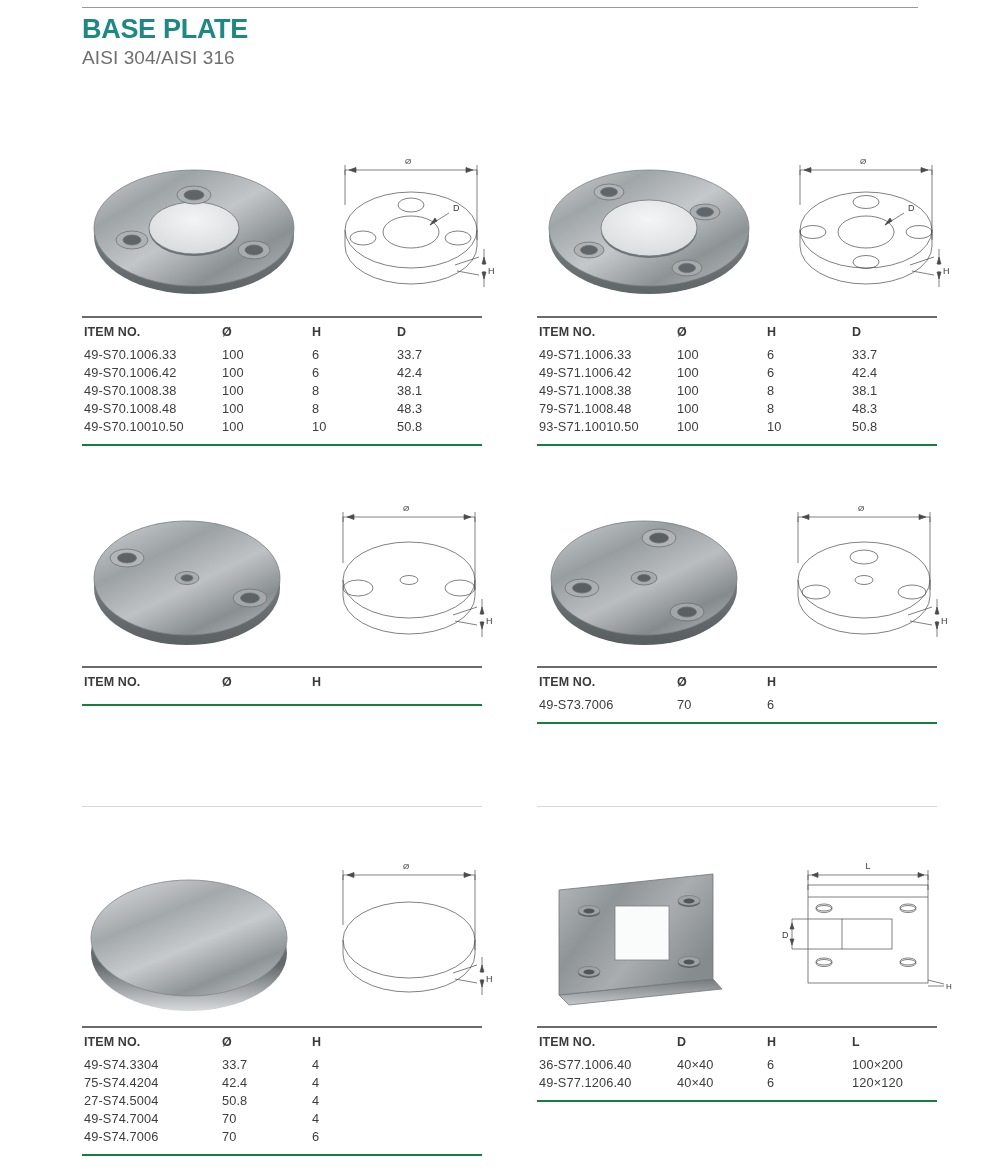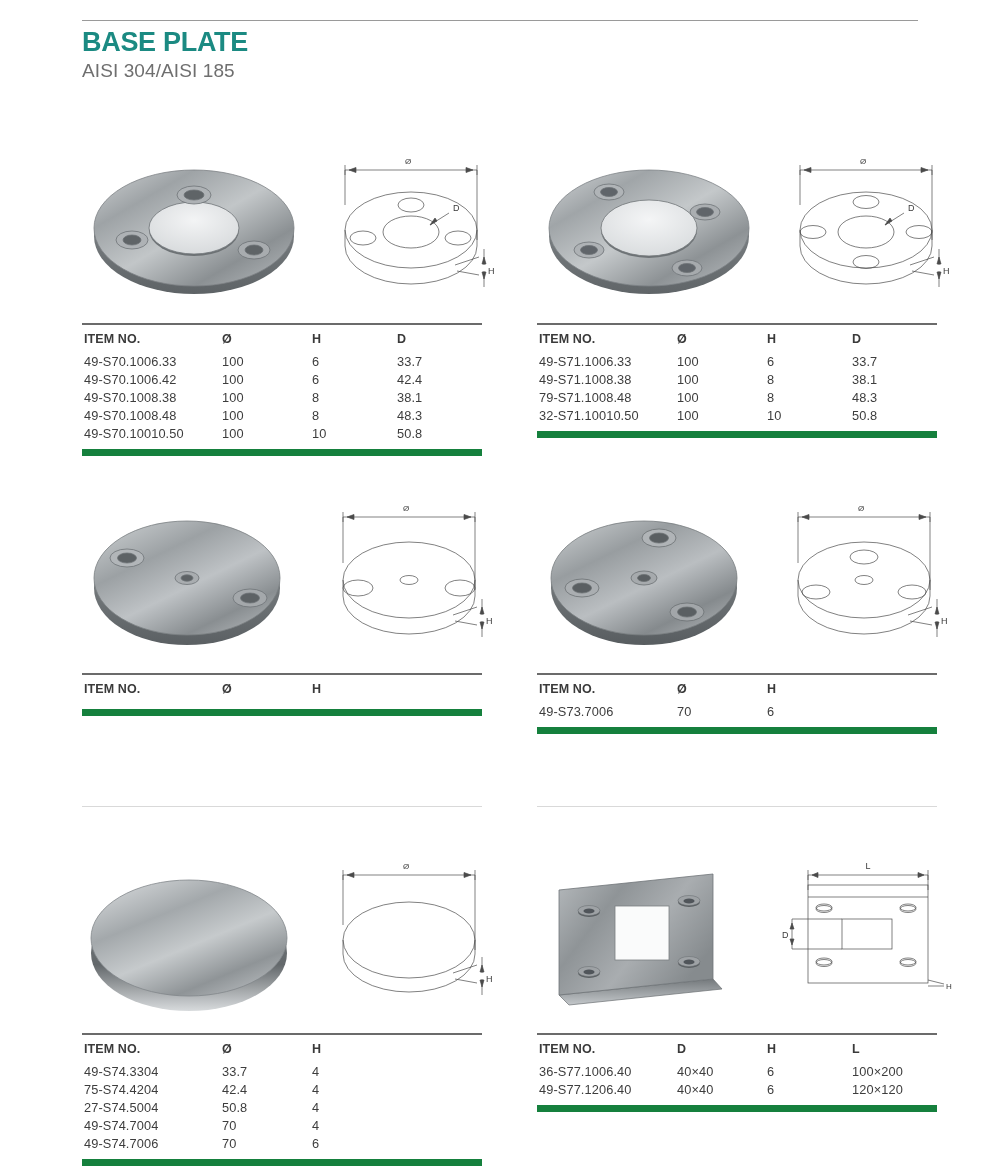--- a/index.html
+++ b/index.html
@@ -11,21 +11,21 @@
     font-family: "Liberation Sans", "DejaVu Sans", sans-serif;
     color: #3d3d3d;
     position: relative;
     overflow: hidden;
   }
 
   
   .page-header {
     position: absolute;
     left: 82px;
-    top: 20px;
+    top: 7px;
     width: 836px;
   }
   .header-rule {
     height: 1px;
     background: #9a9a9a;
     width: 836px;
   }
   .page-title {
     font-size: 27px;
     font-weight: bold;
@@ -71,23 +71,23 @@
     position: absolute;
     right: -8px; top: 5px;
     width: 175px; height: 165px;
   }
   .photo-wrap svg, .draw-wrap svg { display: block; }
 
   
   .spec-table {
     width: 400px;
     border-collapse: collapse;
-    margin-top: 8px;
+    margin-top: 1px;
     border-top: 2px solid #6b6b6b;
-    border-bottom: 7px solid #15803d;
+    border-bottom: 2px solid #15803d;
   }
   .spec-table th {
     font-size: 12.5px;
     font-weight: bold;
     text-align: left;
     color: #3a3a3a;
     padding: 7px 0 6px 0;
     letter-spacing: 0.1px;
   }
   .spec-table td {
@@ -111,21 +111,21 @@
     background: #d9d9d9;
     width: 400px;
   }
 </style>
 </head>
 <body>
 
 <div class="page-header">
   <div class="header-rule"></div>
   <div class="page-title">BASE PLATE</div>
-  <div class="page-subtitle">AISI 304/AISI 185</div>
+  <div class="page-subtitle">AISI 304/AISI 316</div>
 </div>
 
 <div class="grid">
 
   <div class="block col-l row-1">
     <div class="visuals">
       <div class="photo-wrap">
         <svg width="225" height="175" viewBox="0 0 225 175">
           <defs>
             <linearGradient id="steelA" x1="0" y1="0" x2="1" y2="1">
@@ -313,33 +313,39 @@
         </tr>
       </thead>
       <tbody>
         <tr>
           <td class="c0">49-S71.1006.33</td>
           <td class="c1">100</td>
           <td class="c2">6</td>
           <td class="c3">33.7</td>
         </tr>
         <tr>
+          <td class="c0">49-S71.1006.42</td>
+          <td class="c1">100</td>
+          <td class="c2">6</td>
+          <td class="c3">42.4</td>
+        </tr>
+        <tr>
           <td class="c0">49-S71.1008.38</td>
           <td class="c1">100</td>
           <td class="c2">8</td>
           <td class="c3">38.1</td>
         </tr>
         <tr>
           <td class="c0">79-S71.1008.48</td>
           <td class="c1">100</td>
           <td class="c2">8</td>
           <td class="c3">48.3</td>
         </tr>
         <tr>
-          <td class="c0">32-S71.10010.50</td>
+          <td class="c0">93-S71.10010.50</td>
           <td class="c1">100</td>
           <td class="c2">10</td>
           <td class="c3">50.8</td>
         </tr>
         <tr class="tbl-pad">
             <td colspan="4"></td>
           </tr>
       </tbody>
     </table>
   </div>

